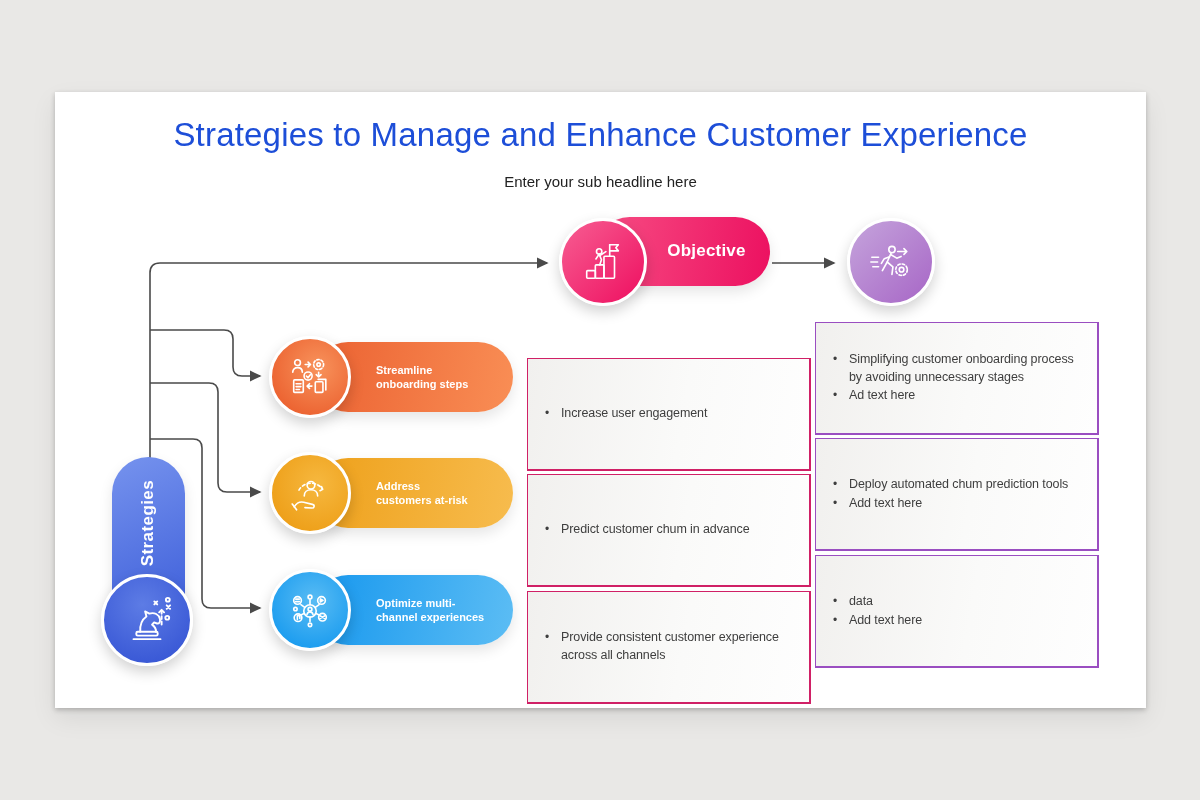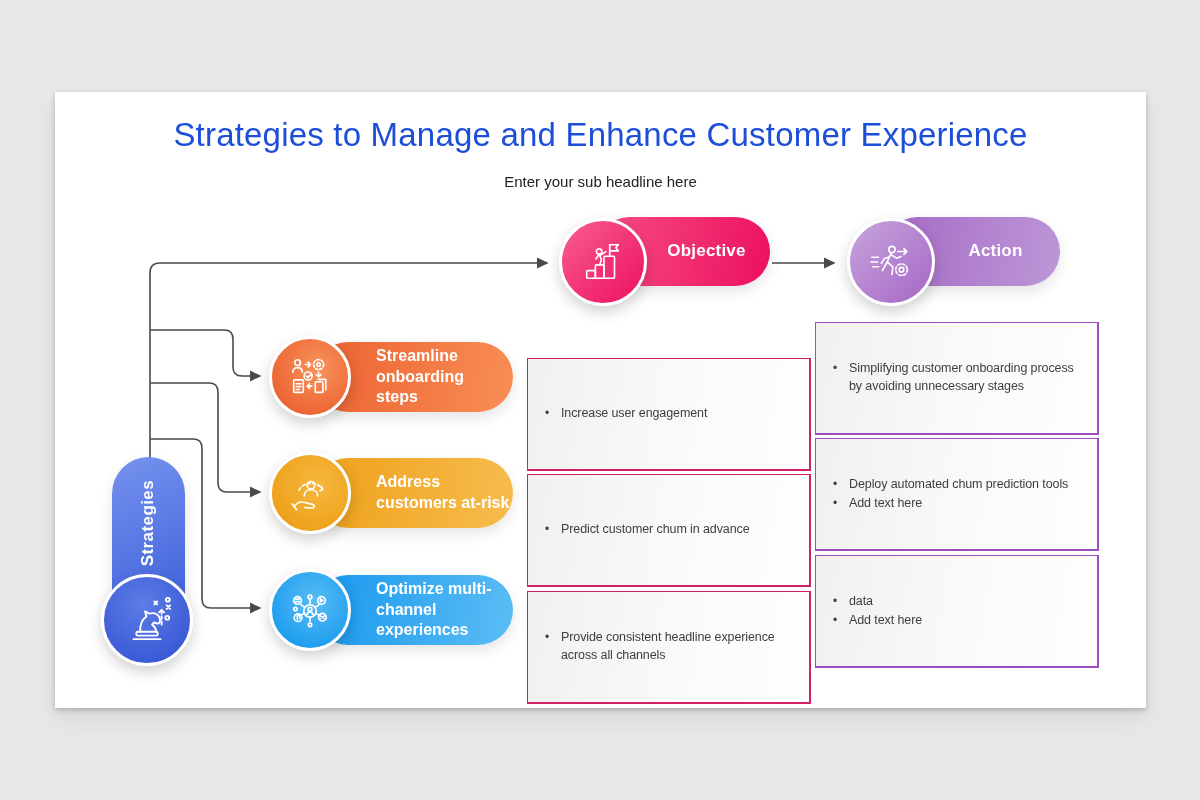--- a/index.html
+++ b/index.html
@@ -18,21 +18,21 @@
   .hdr-pill .label{font-size:17px;width:100%;text-align:center;padding-left:48px;letter-spacing:.2px;}
   .pill-objective{left:540px;width:175px;background:linear-gradient(100deg,#f74e84 0%,#ec1060 100%);}
   .pill-action{left:828px;width:177px;background:linear-gradient(100deg,#a569c5 0%,#bd97d7 100%);}
   .circle{position:absolute;z-index:3;border-radius:50%;border:3px solid #fff;
           display:flex;align-items:center;justify-content:center;
           box-shadow:0 6px 14px rgba(0,0,0,.18);}
   .hdr-circle{width:82px;height:82px;top:126px;}
   .circle-objective{left:504px;background:linear-gradient(135deg,#f75e92 0%,#ee0f60 100%);}
   .circle-action{left:792px;background:linear-gradient(135deg,#c5a4dc 0%,#a766c6 100%);}
   .row-pill{left:258px;width:200px;height:70px;}
-  .row-pill .label{font-size:16px;margin-left:63px;width:134px;}
+  .row-pill .label{font-size:11px;margin-left:63px;width:134px;}
   .row-pill-0{top:250px;background:linear-gradient(100deg,#eb6131 0%,#f98e55 100%);}
   .row-pill-1{top:366px;background:linear-gradient(100deg,#eea01a 0%,#f7bc4e 100%);}
   .row-pill-2{top:483px;background:linear-gradient(100deg,#1697ee 0%,#5cbdf4 100%);}
   .row-circle{left:214px;width:76px;height:76px;}
   .row-circle-0{top:244px;background:radial-gradient(circle at 60% 38%,#f8935c 0%,#ec6432 75%);}
   .row-circle-1{top:360px;background:radial-gradient(circle at 60% 38%,#f6b83f 0%,#eea01a 75%);}
   .row-circle-2{top:477px;background:radial-gradient(circle at 55% 38%,#59bcf4 0%,#1b9cef 78%);}
   .root-pill{left:57px;top:365px;width:73px;height:185px;border-radius:37px;z-index:2;
              justify-content:center;padding-bottom:0;align-items:center;
              background:linear-gradient(155deg,#7693ee 0%,#3c5dd9 90%);}
@@ -88,23 +88,20 @@
         <rect x="25" y="18" width="11" height="23" rx="1"></rect>
         <line x1="31" y1="18" x2="31" y2="6"></line>
         <path d="M31 6h9l-2.6 3.2L40 12.4h-9"></path>
         <circle cx="20" cy="13" r="2.8"></circle>
         <path d="M20 15.8l2.4 5.8-1.8 5.4"></path>
         <path d="M20.6 17.4L27 13.2"></path>
         <path d="M20 15.8l-3.4 5"></path>
       </svg>
     </div>
 
-    <div class="pill hdr-pill pill-action">
-      <span class="label">Action</span>
-    </div>
     <div class="circle hdr-circle circle-action">
       <svg class="icon" width="46" height="46" viewBox="0 0 48 48">
         <line x1="4" y1="19" x2="11" y2="19"></line>
         <line x1="3" y1="24" x2="10" y2="24"></line>
         <line x1="5" y1="29" x2="11" y2="29"></line>
         <circle cx="25" cy="11" r="3.3"></circle>
         <path d="M24 15l-4 9 6 5-1 8"></path>
         <path d="M20 24l-5 9"></path>
         <path d="M24 16.5l6 3.5 4.5-1.8"></path>
         <path d="M22.5 18.5l-5.5 2-3 5"></path>
@@ -197,27 +194,28 @@
           <li>Increase user engagement</li>
         </ul>
     </div>
     <div class="box box-obj col-obj box-row-1">
       <ul>
           <li>Predict customer chum in advance</li>
         </ul>
     </div>
     <div class="box box-obj col-obj box-row-2">
       <ul>
-          <li>Provide consistent headline experience across all channels</li>
+          <li>Provide consistent customer experience across all channels</li>
         </ul>
     </div>
 
     <div class="box box-act col-act box-row-0">
       <ul>
           <li>Simplifying customer onboarding process by avoiding unnecessary stages</li>
+          <li>Ad text here</li>
         </ul>
     </div>
     <div class="box box-act col-act box-row-1">
       <ul>
           <li>Deploy automated chum prediction tools</li>
           <li>Add text here</li>
         </ul>
     </div>
     <div class="box box-act col-act box-row-2">
       <ul>

